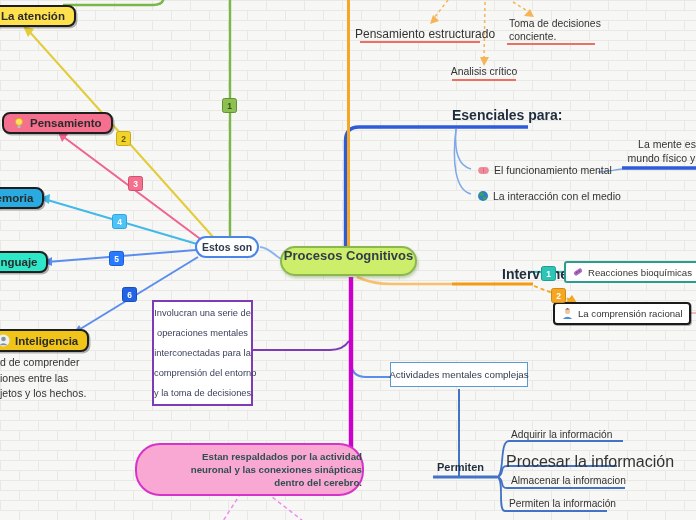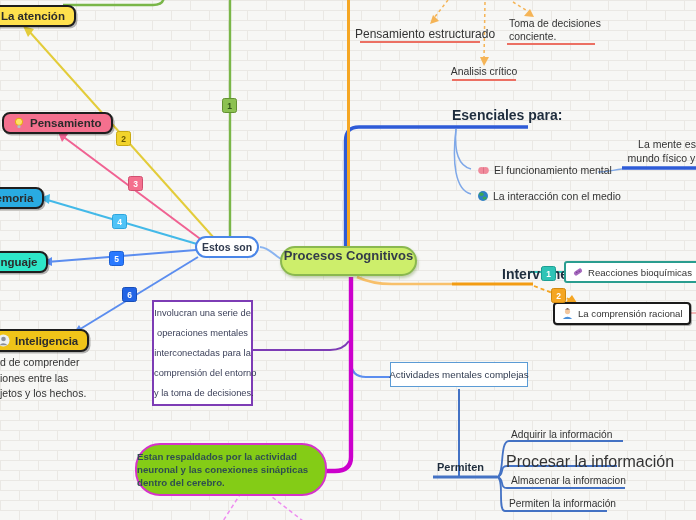--- a/index.html
+++ b/index.html
@@ -267,19 +267,19 @@
   </div>
 
   <div class="node hdr" style="left:437px;top:461px;font-size:11px;">
     <span>Permiten</span>
   </div>
   <div class="node lbl" style="left:511px;top:429px;font-size:10.2px;"><span>Adquirir la información</span></div>
   <div class="node lbl" style="left:506px;top:453px;font-size:16px;"><span>Procesar la  información</span></div>
   <div class="node lbl" style="left:511px;top:475px;font-size:10.2px;"><span>Almacenar la  informacion</span></div>
   <div class="node lbl" style="left:509px;top:498px;font-size:10.2px;"><span>Permiten la información</span></div>
 
-  <div class="node multiline" style="left:135px;top:443px;width:188px;height:49px;border:2.5px solid #d633c9;border-radius:25px;background:#84cc16;display:flex;flex-direction:column;align-items:flex-start;justify-content:center;font-size:9.7px;font-weight:bold;line-height:13px;color:#2f4f4f;">
+  <div class="node multiline" style="left:135px;top:443px;width:188px;height:49px;border:2.5px solid #d633c9;border-radius:25px;background:#f9a8d4;display:flex;flex-direction:column;align-items:flex-end;justify-content:center;font-size:9.7px;font-weight:bold;line-height:13px;color:#2f4f4f;padding-left:37px;">
     <div>Estan respaldados por la actividad</div>
     <div>neuronal y las conexiones sinápticas</div>
     <div>dentro del cerebro.</div>
   </div>
 
 </div>
 
 </body></html>

